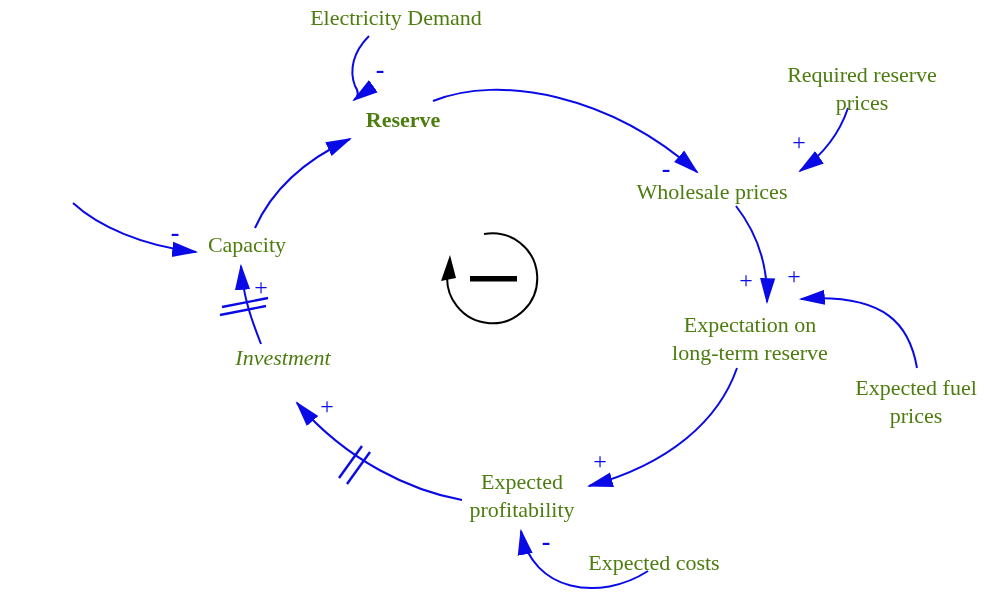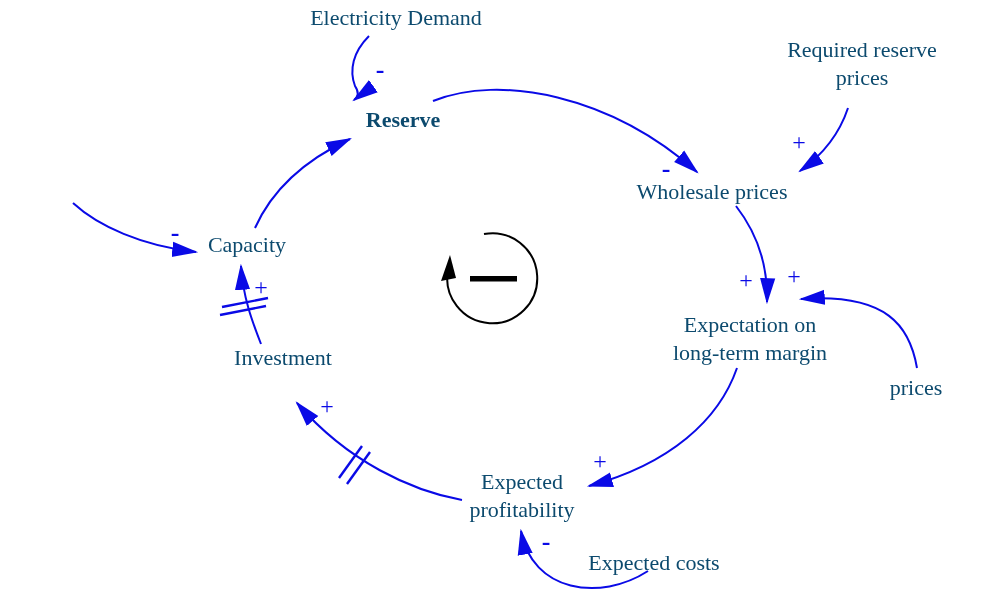--- a/index.html
+++ b/index.html
@@ -10,21 +10,21 @@
     font-family:"Liberation Serif", serif;
     overflow:hidden;
   }
   svg.wires{position:absolute;left:0;top:0;width:1000px;height:595px;}
   .node{
     position:absolute;
     transform:translateX(-50%);
     text-align:center;
     font-size:22px;
     line-height:28px;
-    color:#0c4a6e;
+    color:#4d7c0f;
     white-space:nowrap;
   }
   .node span{display:block;}
   .sign{
     position:absolute;
     transform:translate(-50%,-50%);
     font-size:24px;
     line-height:1;
     color:#0a0ae6;
   }
@@ -73,42 +73,43 @@
       <rect x="470" y="276" width="47" height="5.5" fill="#000000"></rect>
     </g>
   </svg>
 
   <div class="node" style="left:396px;top:4px;">
     <span>Electricity Demand</span>
   </div>
   <div class="node" style="left:403px;top:106px;font-weight:bold;">
     <span>Reserve</span>
   </div>
-  <div class="node" style="left:862px;top:36px;font-family:Liberation Serif, serif;">
+  <div class="node" style="left:862px;top:61px;font-family:Liberation Serif, serif;">
     <span>Required reserve</span>
     <span>prices</span>
   </div>
   <div class="node" style="left:712px;top:178px;text-align:right;">
     <span>Wholesale prices</span>
   </div>
   <div class="node" style="left:750px;top:311px;">
     <span>Expectation on</span>
-    <span>long-term margin</span>
+    <span>long-term reserve</span>
   </div>
   <div class="node" style="left:916px;top:374px;">
+    <span>Expected fuel</span>
     <span>prices</span>
   </div>
   <div class="node" style="left:522px;top:468px;">
     <span>Expected</span>
     <span>profitability</span>
   </div>
   <div class="node" style="left:654px;top:541px;margin-top:8px;">
     <span>Expected costs</span>
   </div>
-  <div class="node" style="left:283px;top:344px;">
+  <div class="node" style="left:283px;top:344px;font-style:italic;">
     <span>Investment</span>
   </div>
   <div class="node" style="left:247px;top:231px;">
     <span>Capacity</span>
   </div>
 
   <div class="sign minus" style="left:380px;top:70px;">-</div>
   <div class="sign minus" style="left:666px;top:169px;">-</div>
   <div class="sign" style="left:799px;top:142px;">+</div>
   <div class="sign" style="left:746px;top:280px;">+</div>

